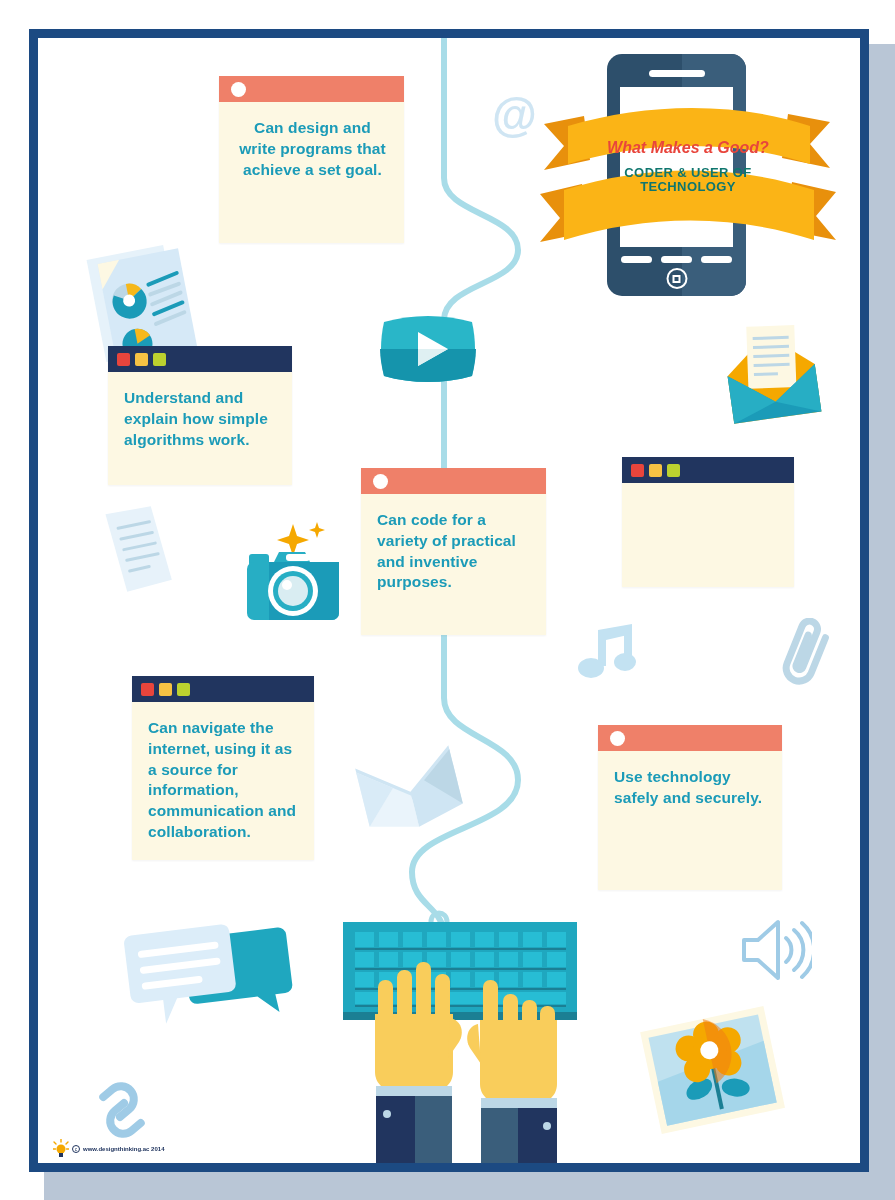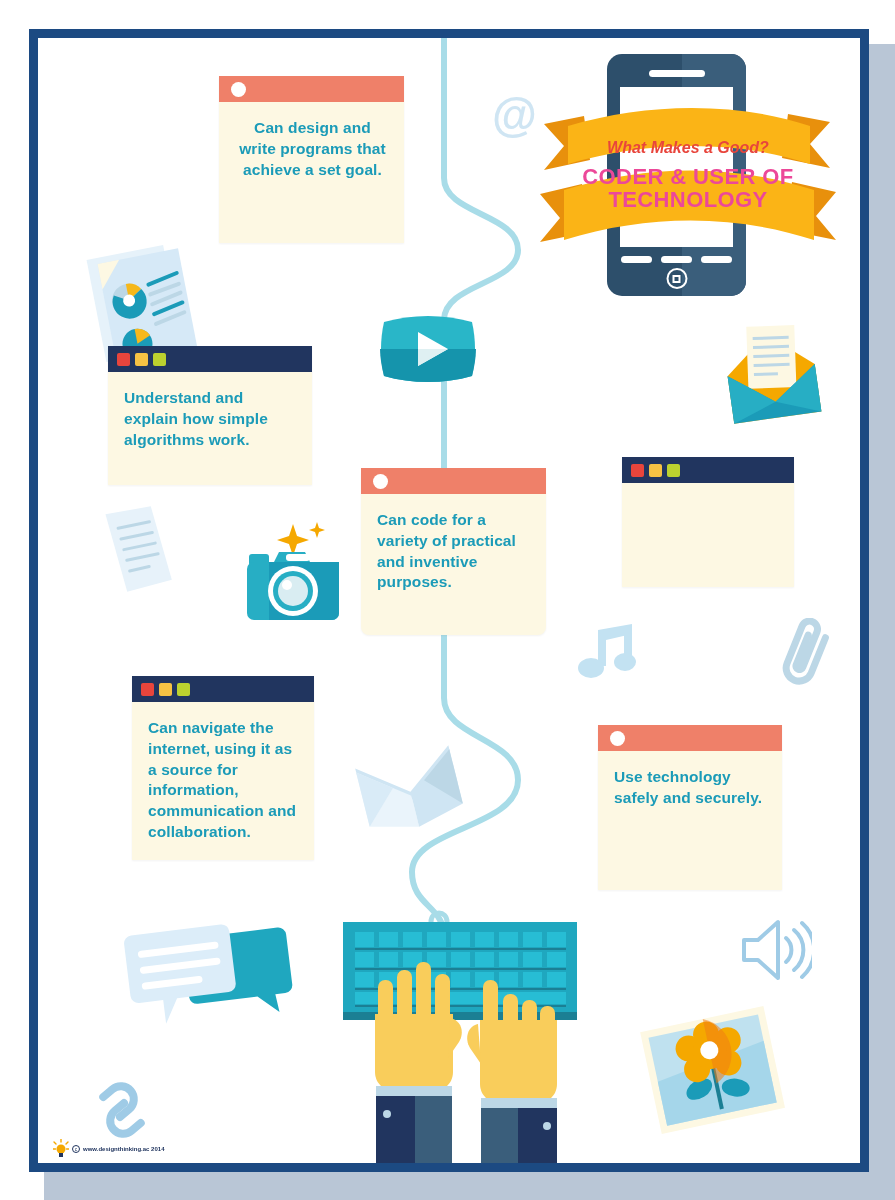--- a/index.html
+++ b/index.html
@@ -26,42 +26,42 @@
   .card .bar.navy{background:#21355f;display:flex;align-items:center;gap:5px;padding-left:9px;}
   .card .bar.navy i{display:block;width:13px;height:13px;border-radius:2px;}
   .card .bar.navy i.r{background:#e8453c;}
   .card .bar.navy i.y{background:#f6c244;}
   .card .bar.navy i.g{background:#bcd12f;}
   .card .txt{padding:16px 14px 10px 16px;color:#1b9bb8;font-size:15.5px;font-weight:bold;
       line-height:1.34;letter-spacing:.1px;}
 
   
   #card-design   {left:181px; top:38px;  width:185px; height:167px;text-align:center;}
-  #card-algo     {left:70px;  top:308px; width:204px; height:139px;}
-  #card-code     {left:323px; top:430px; width:185px; height:167px;border-radius:8px;}
+  #card-algo     {left:70px;  top:308px; width:184px; height:139px;}
+  #card-code     {left:323px; top:430px; width:185px; height:167px;}
   #card-data     {left:584px; top:419px; width:172px; height:130px;}
   #card-navigate {left:94px;  top:638px; width:182px; height:184px;}
   #card-safe     {left:560px; top:687px; width:184px; height:165px;}
 
   
   #phone{position:absolute;left:569px;top:16px;width:139px;height:242px;}
   .phone-body{position:absolute;inset:0;background:#2d4f6b;border-radius:15px;}
   .phone-shade{position:absolute;right:0;top:0;width:46%;height:100%;background:#3a5e7b;border-radius:0 15px 15px 0;}
   .phone-speaker{position:absolute;left:50%;transform:translateX(-50%);top:16px;width:56px;height:7px;border-radius:4px;background:#ffffff;}
   .phone-screen{position:absolute;left:13px;top:33px;right:13px;height:160px;background:#ffffff;}
   .phone-keys{position:absolute;left:14px;right:14px;bottom:33px;display:flex;justify-content:space-between;}
   .phone-keys span{display:block;width:31px;height:7px;border-radius:4px;background:#ffffff;}
   .phone-home{position:absolute;left:50%;transform:translateX(-50%);bottom:7px;width:21px;height:21px;border-radius:50%;border:2px solid #ffffff;box-sizing:border-box;display:flex;align-items:center;justify-content:center;}
   .phone-home b{display:block;width:8px;height:8px;border:2px solid #ffffff;box-sizing:border-box;}
 
   
   #ribbons{position:absolute;left:500px;top:70px;width:300px;height:160px;}
   .ribbon-txt1{position:absolute;left:0;top:0;width:300px;height:80px;display:flex;align-items:center;justify-content:center;
       color:#e8453c;font-size:16px;font-weight:bold;font-style:italic;}
-  .ribbon-txt2{position:absolute;left:0;top:58px;width:300px;color:#ec4899;font-size:22px;font-weight:bold;
+  .ribbon-txt2{position:absolute;left:0;top:58px;width:300px;color:#0f766e;font-size:13px;font-weight:bold;
       text-align:center;line-height:1.04;letter-spacing:.4px;}
 
   
   .deco{position:absolute;}
 
   .at-sym{color:#cfe5f3;font-size:46px;font-weight:bold;}
 
   
   #credit{position:absolute;left:15px;bottom:4px;display:flex;align-items:center;gap:3px;}
   #credit .ctext{font-size:6px;color:#21355f;font-weight:bold;white-space:nowrap;}

